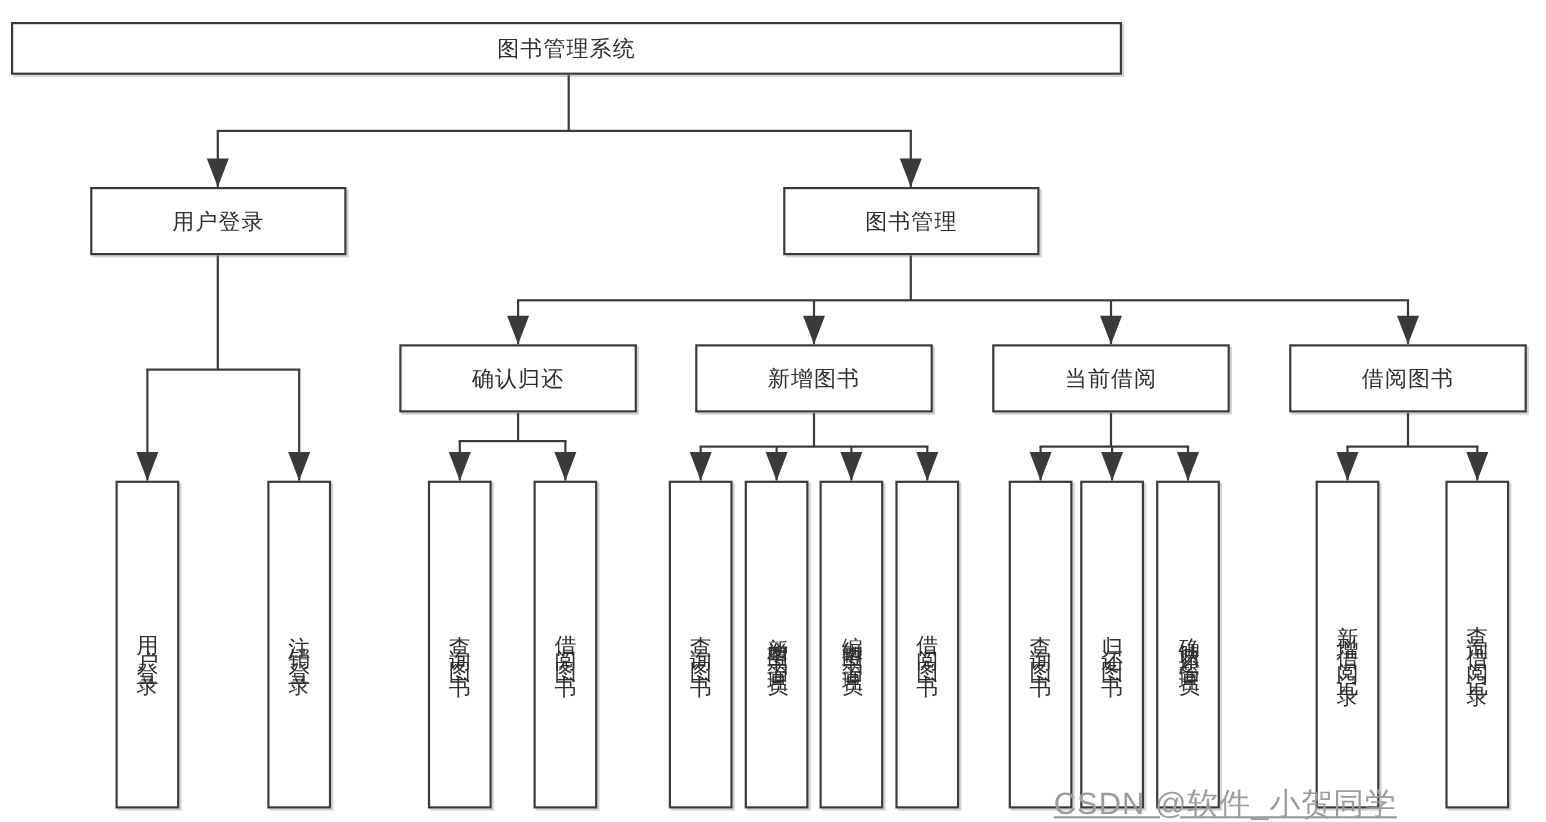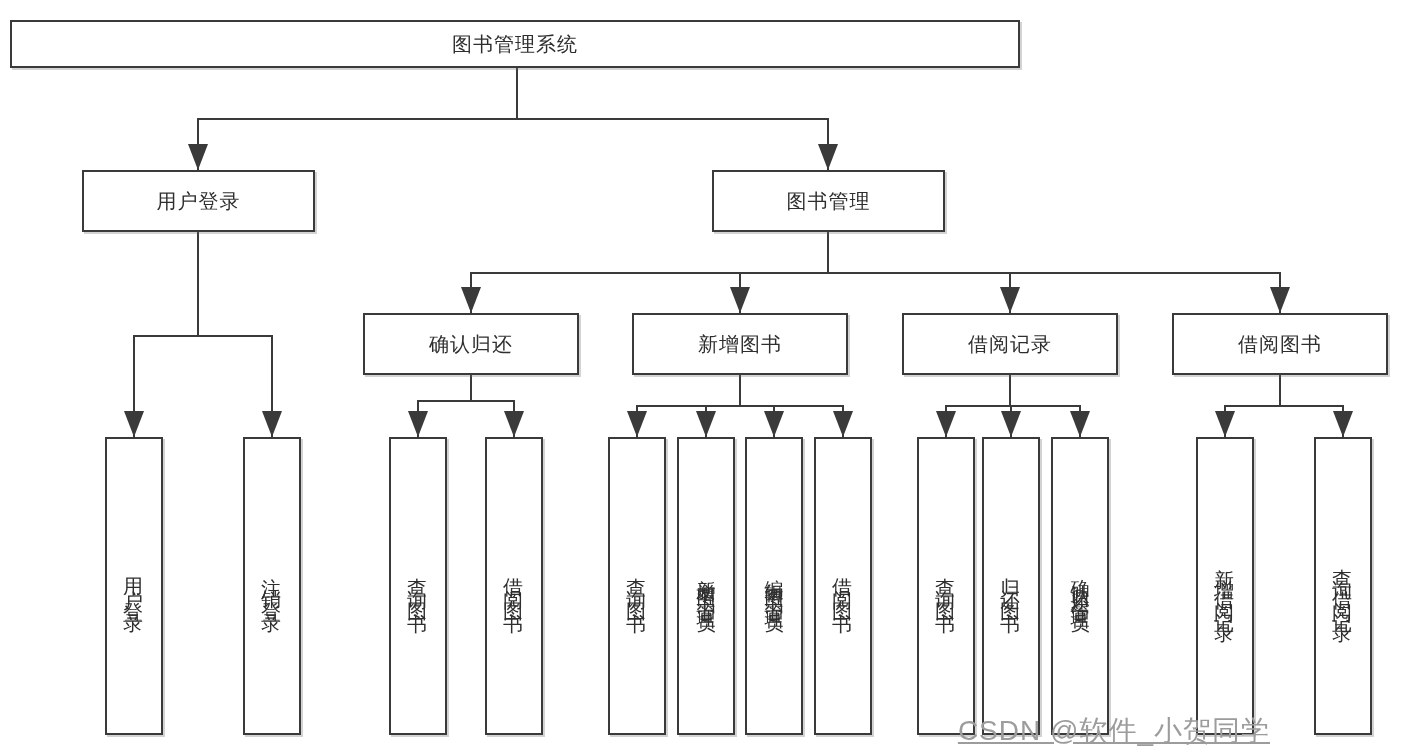--- a/index.html
+++ b/index.html
@@ -63,21 +63,21 @@
     <span class="lbl">图书管理</span>
   </div>
 
   <div class="box" style="left:363px;top:313px;width:216px;height:62px">
     <span class="lbl">确认归还</span>
   </div>
   <div class="box" style="left:632px;top:313px;width:216px;height:62px">
     <span class="lbl">新增图书</span>
   </div>
   <div class="box" style="left:902px;top:313px;width:216px;height:62px">
-    <span class="lbl">借阅记录</span>
+    <span class="lbl">当前借阅</span>
   </div>
   <div class="box" style="left:1172px;top:313px;width:216px;height:62px">
     <span class="lbl">借阅图书</span>
   </div>
 
   <div class="box leaf" style="left:105px;top:437px;width:58px;height:298px">
     <span class="lbl">用户登录</span>
   </div>
   <div class="box leaf" style="left:243px;top:437px;width:58px;height:298px">
     <span class="lbl">注销登录</span>

